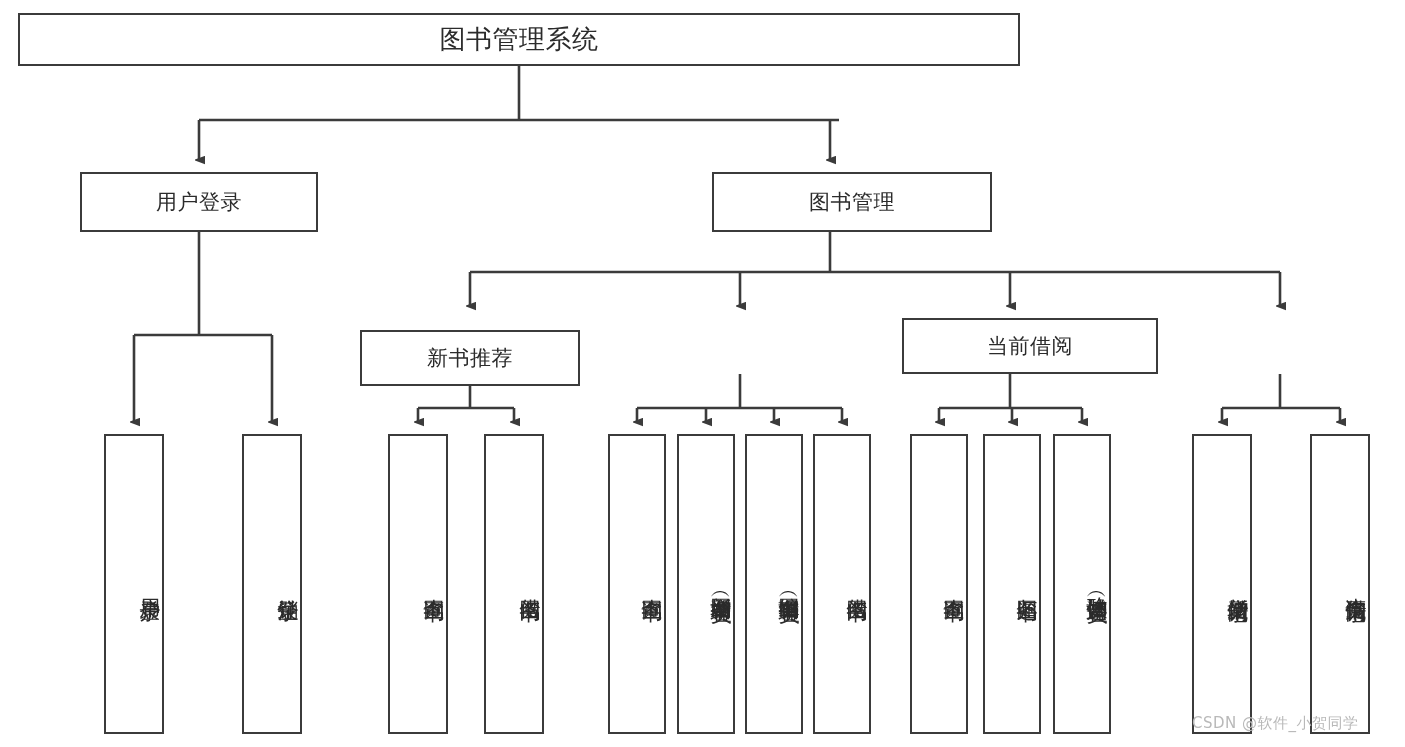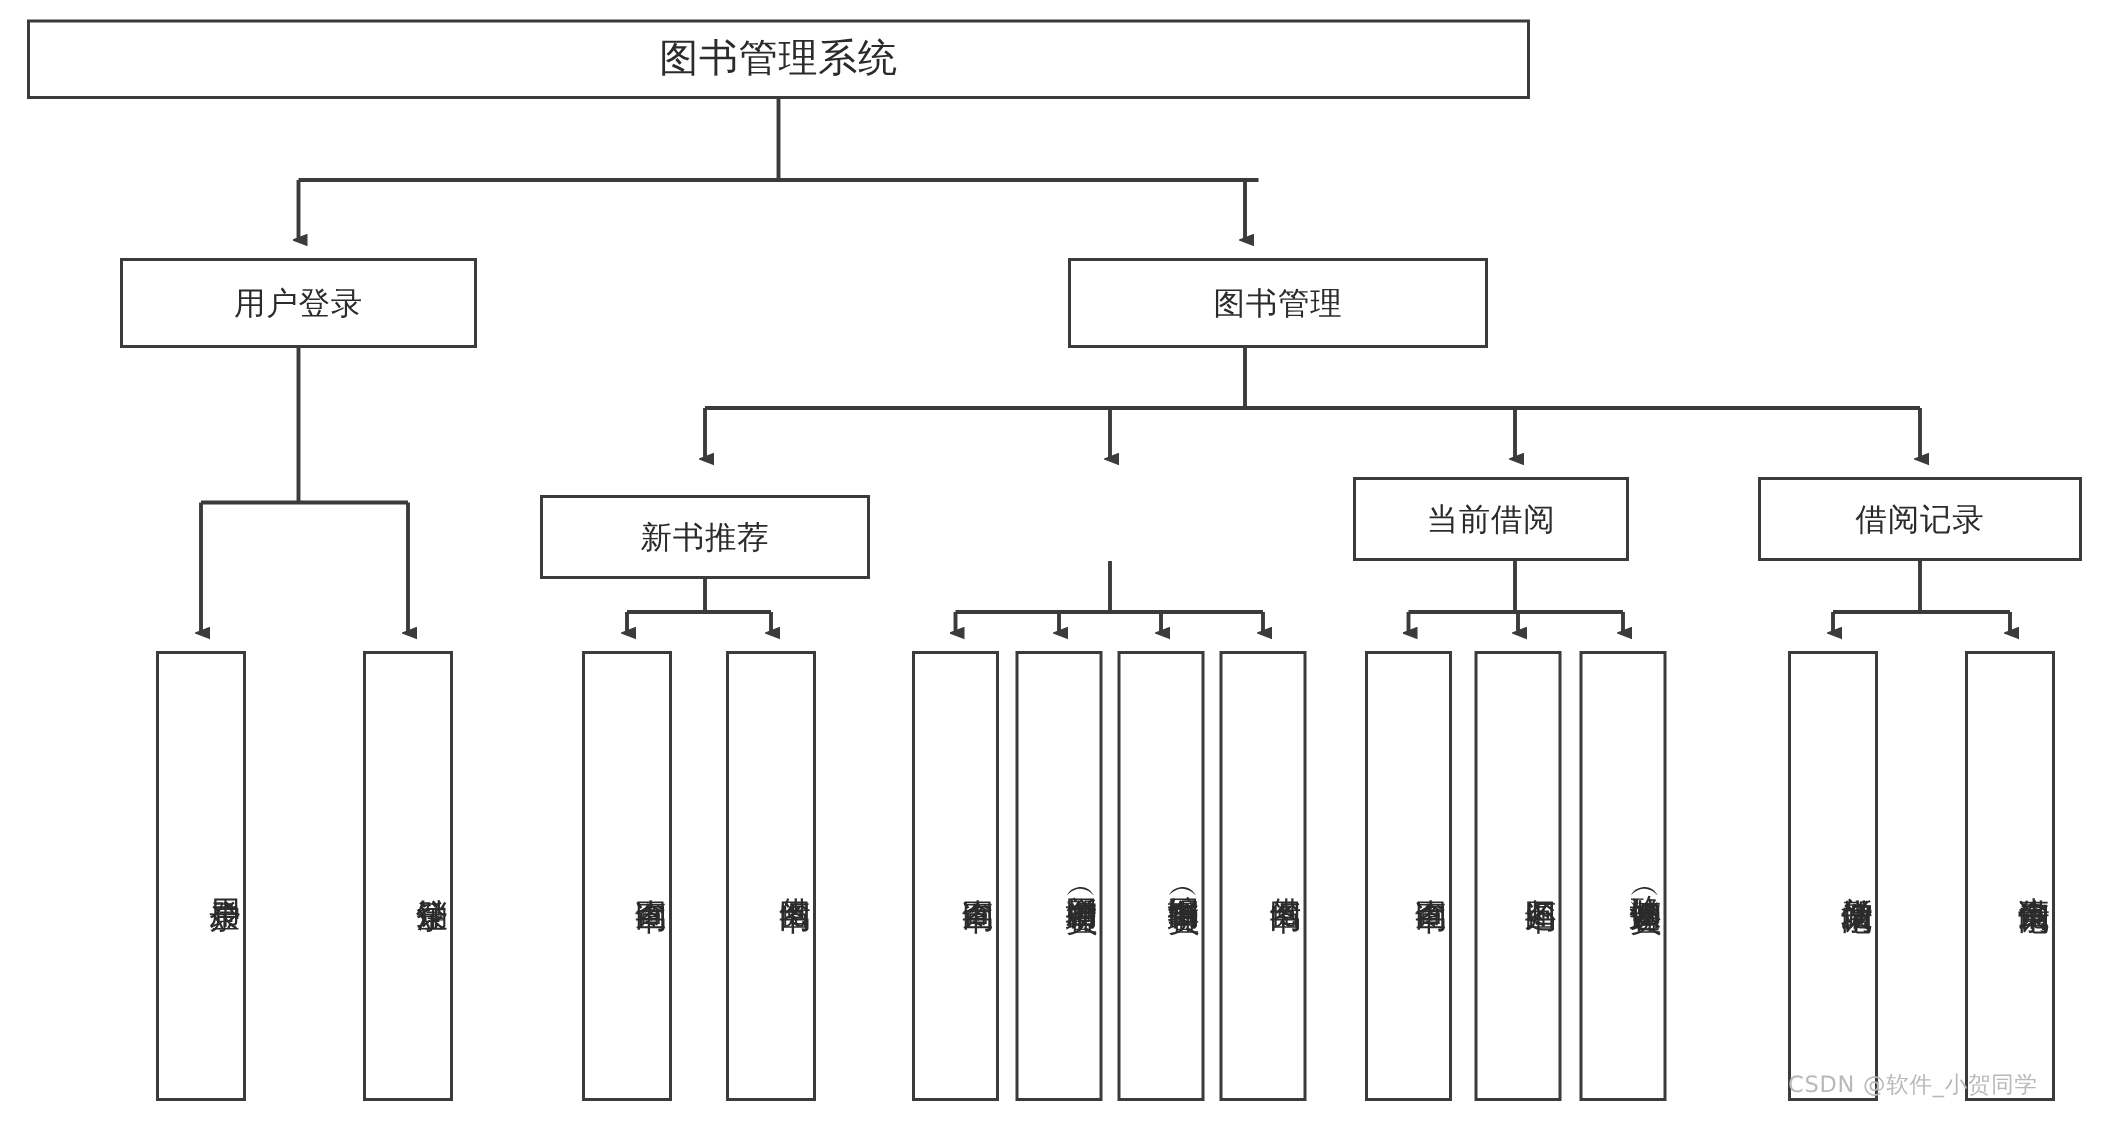--- a/index.html
+++ b/index.html
@@ -127,25 +127,22 @@
   <div class="node horiz" style="left: 80px; top: 172px; width: 238px; height: 60px;">
     <span>用户登录</span>
   </div>
   <div class="node horiz" style="left: 712px; top: 172px; width: 280px; height: 60px;">
     <span>图书管理</span>
   </div>
 
   <div class="node horiz" style="left: 360px; top: 318px; width: 220px; height: 56px; margin-top: 12px;">
     <span>新书推荐</span>
   </div>
-  <div class="node horiz" style="left: 902px; top: 318px; width: 184px; height: 56px;">
+  <div class="node horiz" style="left: 902px; top: 318px; width: 256px; height: 56px;">
     <span>当前借阅</span>
-  </div>
-  <div class="node horiz" style="left: 1172px; top: 318px; width: 216px; height: 56px;">
-    <span>借阅记录</span>
   </div>
 
   <div class="node vert" style="left: 104px; top: 434px; width: 60px; height: 300px;">
     <span class="vtext">用户登录</span>
   </div>
   <div class="node vert" style="left: 242px; top: 434px; width: 60px; height: 300px;">
     <span class="vtext">注销登录</span>
   </div>
   <div class="node vert" style="left: 388px; top: 434px; width: 60px; height: 300px;">
     <span class="vtext">查询图书</span>

